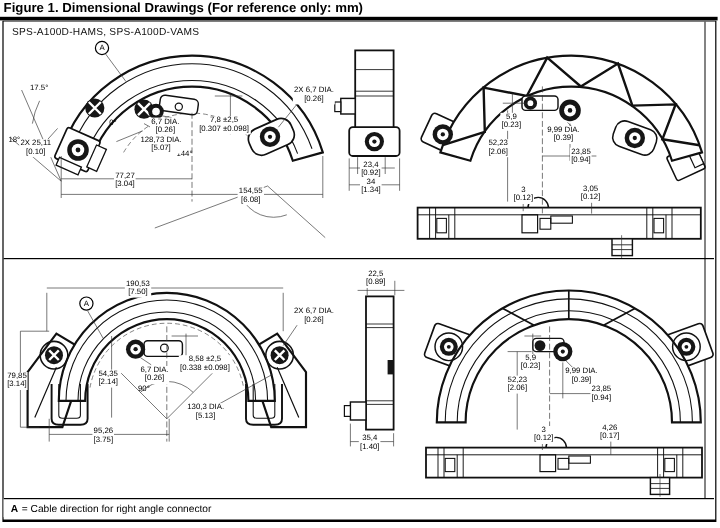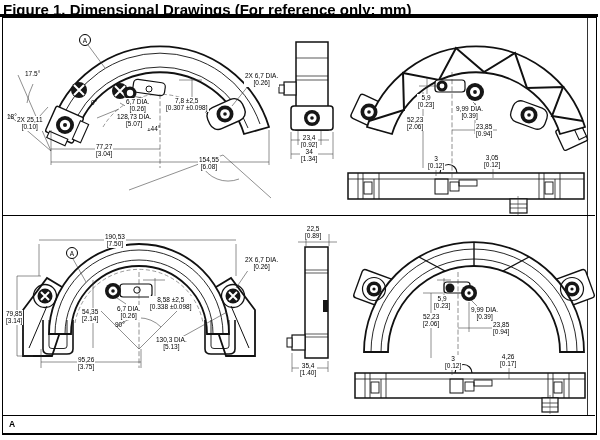--- a/index.html
+++ b/index.html
@@ -1,18 +1,18 @@
 <!DOCTYPE html>
 <html><head>
 <meta charset="utf-8">
 <style>
   html,body{margin:0;padding:0;}
   body{width:600px;height:440px;background:#fff;position:relative;overflow:hidden;
        font-family:"Liberation Sans",sans-serif;color:#000;}
-  .title{position:absolute;left:3px;top:1px;font-size:15px;font-weight:bold;white-space:nowrap;}
+  .title{position:absolute;left:3px;top:1px;font-size:11px;font-weight:bold;white-space:nowrap;}
   .title-rule{position:absolute;left:0;top:14px;width:598px;height:2.5px;background:#000;}
   .figbox{position:absolute;left:2px;top:17px;width:593px;height:415px;border:1px solid #000;border-bottom-width:2.5px;background:#fff;}
   .panel{position:absolute;left:0;width:592px;}
   #p1{top:0;height:197px;border-bottom:1px solid #000;}
   #p2{top:198px;height:199px;}
   .innerline{position:absolute;left:584px;top:0;height:397px;width:0;border-left:1px solid #333;}
   .plabel{position:absolute;left:7px;top:3px;font-size:8.5px;letter-spacing:.2px;color:#111;white-space:nowrap;}
   .dim{position:absolute;display:flex;flex-direction:column;align-items:center;
        font-size:6.5px;line-height:1.15;background:#fff;padding:0 1px;color:#000;
        white-space:nowrap;text-align:center;z-index:3;}
@@ -135,20 +135,21 @@
         <path d="M436,68 L416,68 M424,60 L424,86"></path>
         <path d="M420,74 L420,150"></path>
         <path d="M472,85 L472,116 M449,112 L494,112"></path>
         <path d="M470,84 L478,92"></path>
         <path d="M433,146 L433,158 M426,146 L439,146"></path>
         <path d="M490,145 L490,160 M483,145 L497,145"></path>
         <path d="M515,178 L515,197"></path>
       </g>
     </svg>
 
+    <div class="plabel">SPS-A100D-HAMS, SPS-A100D-VAMS</div>
     <div class="datum" style="left:76px;top:16px">A</div>
     <div class="ang" style="left:22px;top:52px">17.5°</div>
     <div class="ang" style="left:4px;top:95px">18°</div>
     <div class="ang" style="left:88px;top:81px">0°</div>
     <div class="ang" style="left:144px;top:107px">144°</div>
 
     <div class="dim" style="left:13px;top:98px">
       <span>2X 25,11</span>
       <span>[0.10]</span>
     </div>
@@ -377,14 +378,15 @@
       <span>[0.12]</span>
     </div>
     <div class="dim" style="left:496px;top:137px">
       <span>4,26</span>
       <span>[0.17]</span>
     </div>
   </div>
 
   <div class="footer">
     <b>A</b>
+    <span>= Cable direction for right angle connector</span>
   </div>
 </div>
 
 </body></html>

